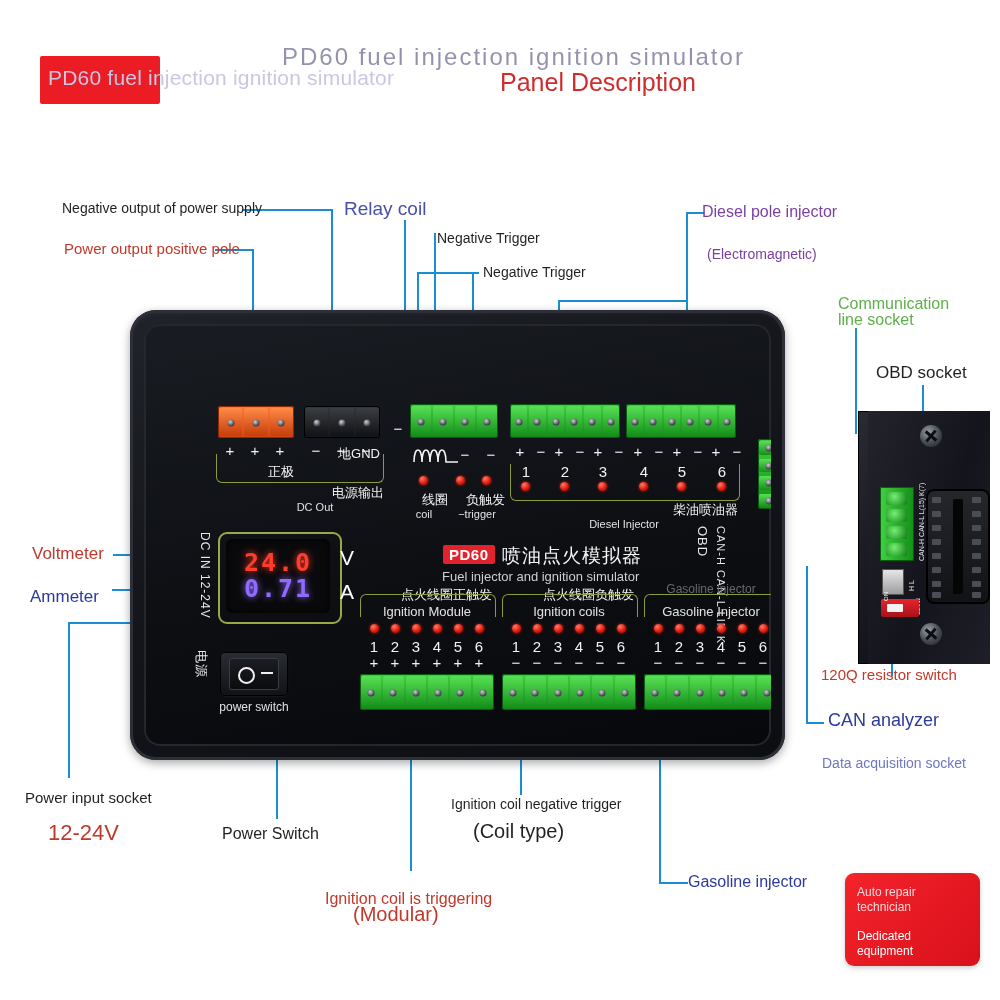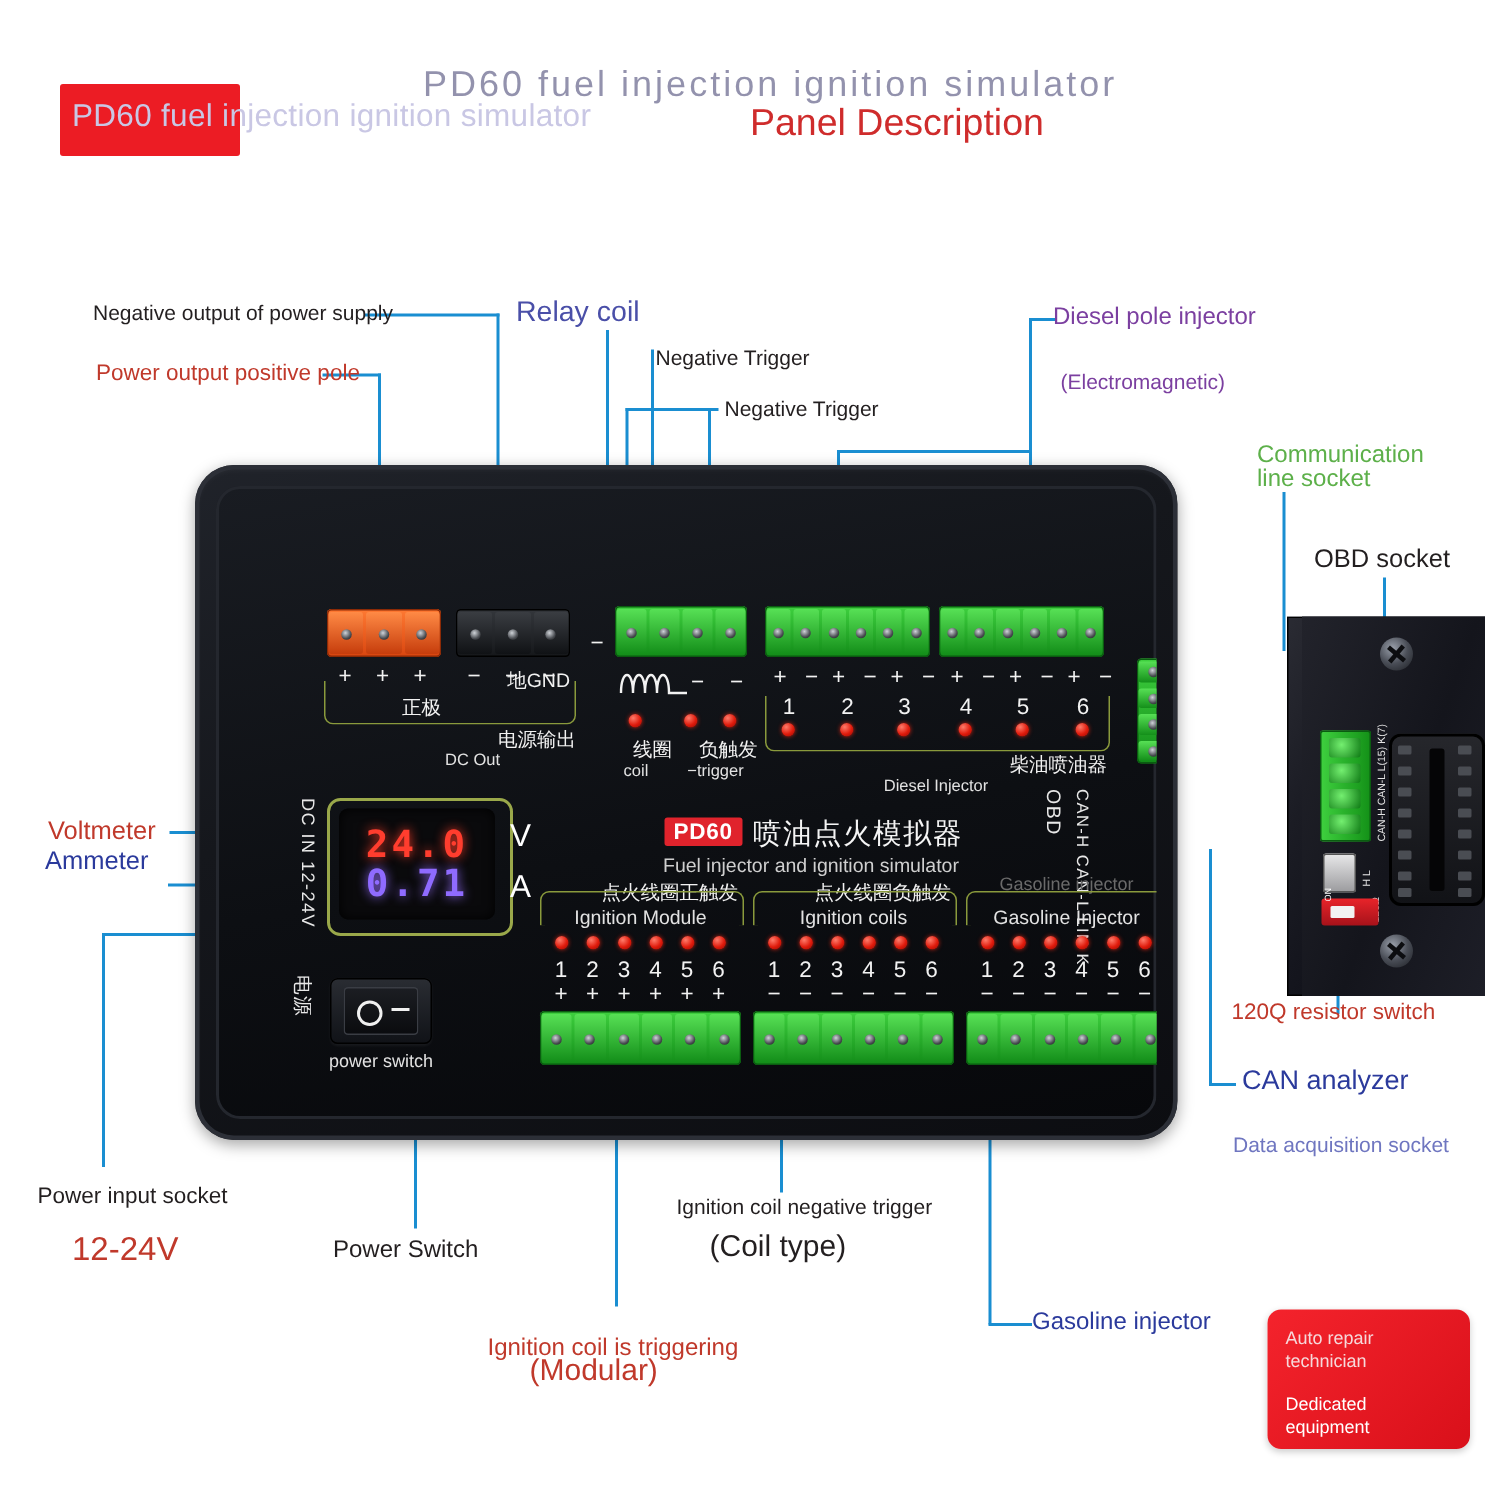--- a/index.html
+++ b/index.html
@@ -236,21 +236,21 @@
   <div class="lbl t-blue2" style="left:344px;top:198px;font-size:19px;">Relay coil</div>
   <div class="lbl t-black" style="left:437px;top:230px;font-size:14px;">Negative Trigger</div>
   <div class="lbl t-black" style="left:483px;top:264px;font-size:14px;">Negative Trigger</div>
   <div class="lbl t-purple" style="left:702px;top:203px;font-size:16px;">Diesel pole injector</div>
   <div class="lbl t-purple" style="left:707px;top:246px;font-size:14px;">(Electromagnetic)</div>
   <div class="lbl t-green" style="left:838px;top:295px;font-size:16px;">Communication</div>
   <div class="lbl t-green" style="left:838px;top:311px;font-size:16px;">line socket</div>
   <div class="lbl t-black" style="left:876px;top:363px;font-size:17px;">OBD socket</div>
 
   <div class="lbl t-red" style="left:32px;top:544px;font-size:17px;">Voltmeter</div>
-  <div class="lbl t-blue" style="left:30px;top:564px;font-size:17px;">Ammeter</div>
+  <div class="lbl t-blue" style="left:30px;top:587px;font-size:17px;">Ammeter</div>
 
   <div class="lbl t-red" style="left:821px;top:666px;font-size:15px;">120Q resistor switch</div>
   <div class="lbl t-blue" style="left:828px;top:710px;font-size:18px;">CAN analyzer</div>
   <div class="lbl t-grayblue" style="left:822px;top:755px;font-size:14px;">Data acquisition socket</div>
 
   <div class="lbl t-black" style="left:25px;top:789px;font-size:15px;">Power input socket</div>
   <div class="lbl t-red" style="left:48px;top:820px;font-size:22px;">12-24V</div>
   <div class="lbl t-black" style="left:222px;top:825px;font-size:16px;">Power Switch</div>
 
   <div class="lbl t-black" style="left:451px;top:796px;font-size:14px;">Ignition coil negative trigger</div>

